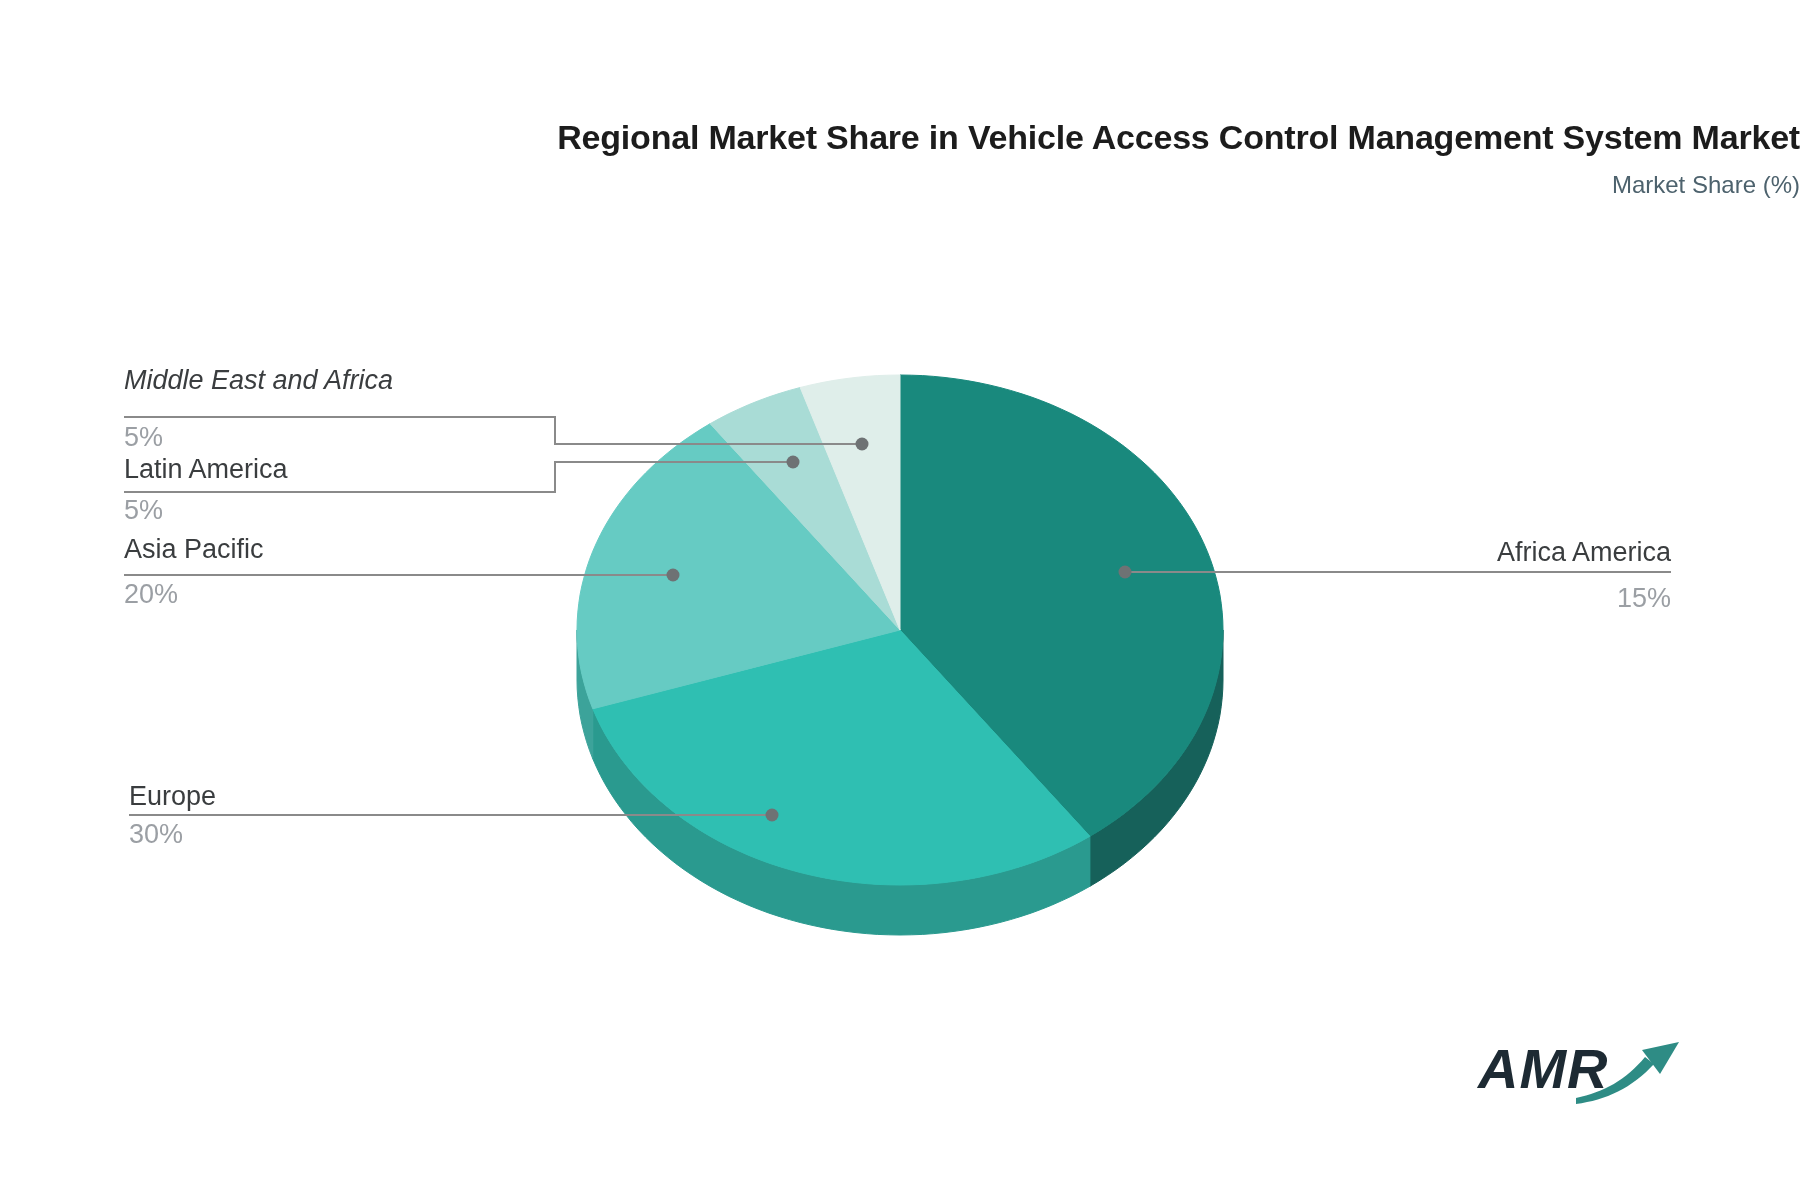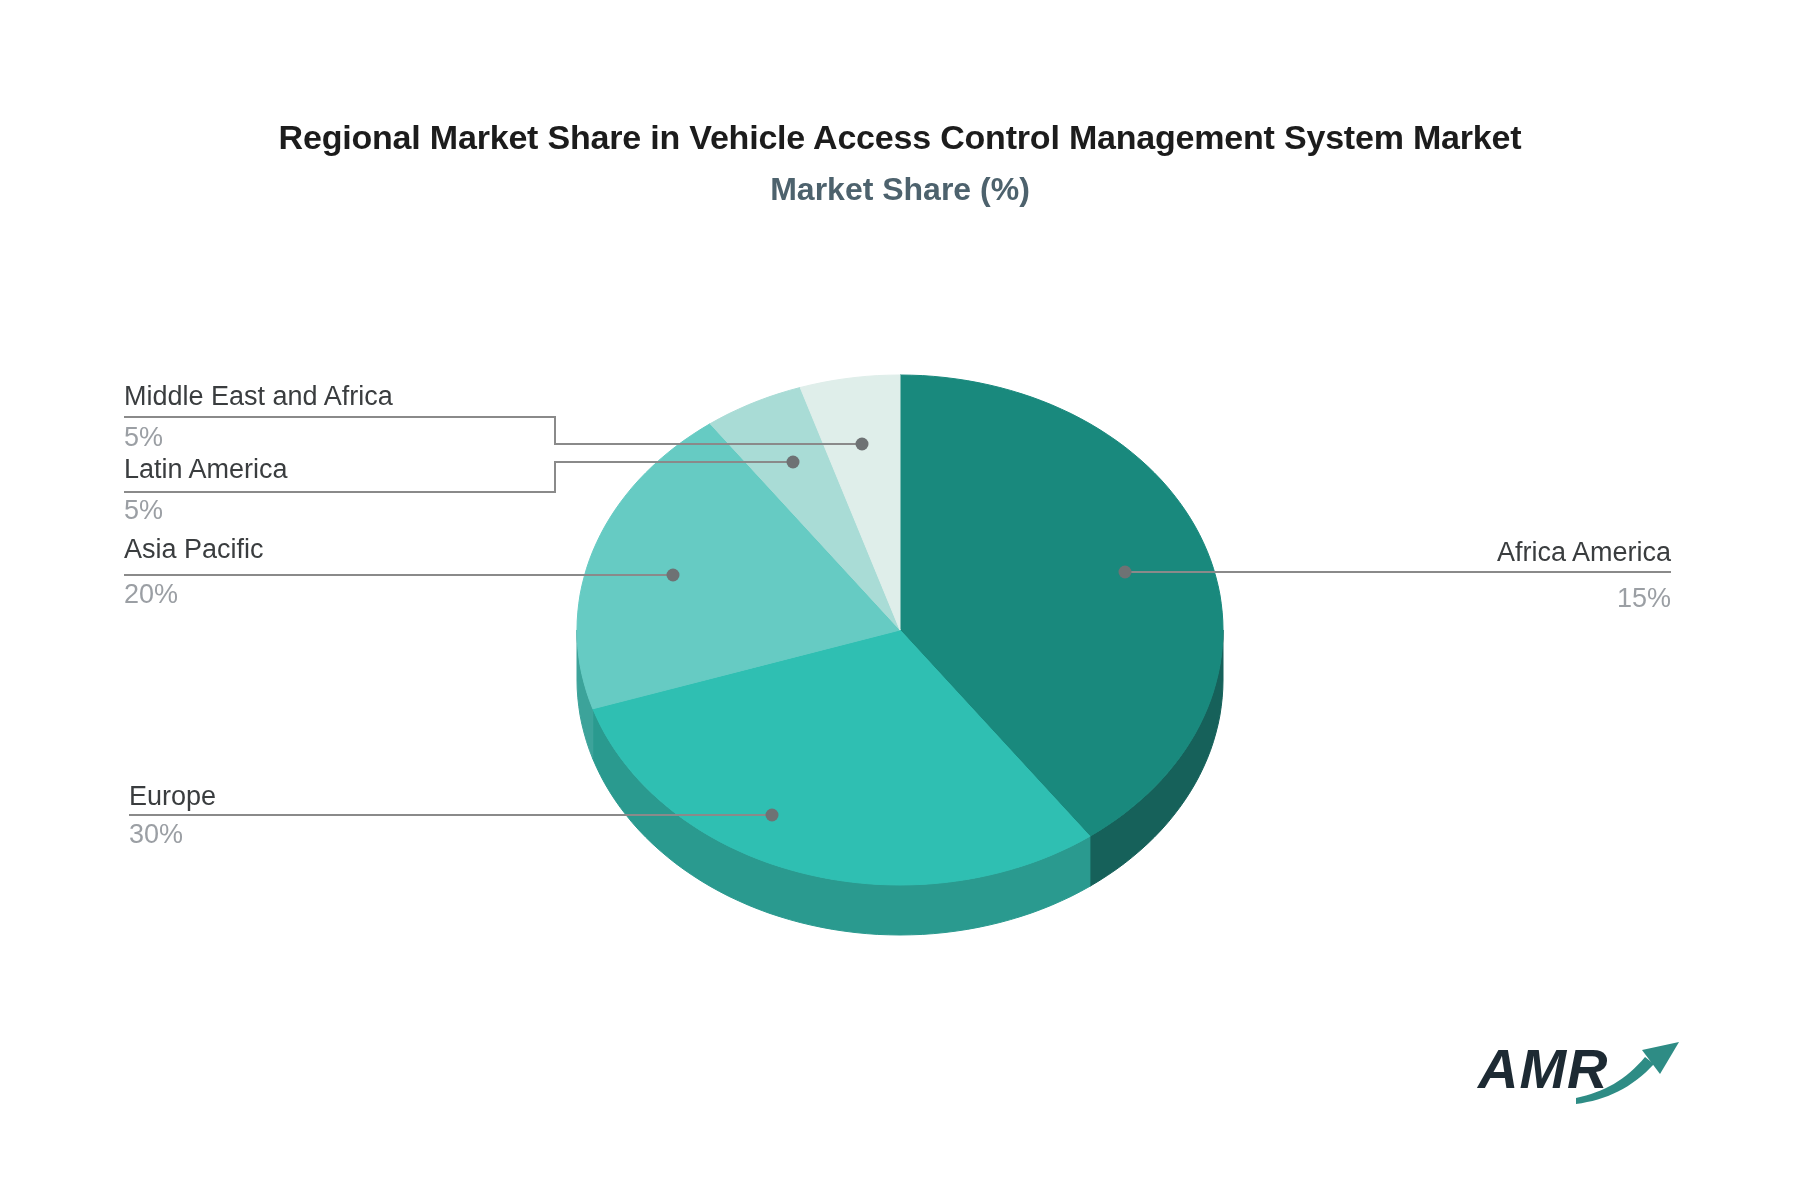--- a/index.html
+++ b/index.html
@@ -1,25 +1,25 @@
 <!DOCTYPE html>
 <html><head>
 <meta charset="utf-8">
 <style>
   html,body{margin:0;padding:0;background:#ffffff;}
   body{
     width:1800px;height:1196px;position:relative;overflow:hidden;
     font-family:"Liberation Sans","DejaVu Sans",sans-serif;
   }
-  .chart-header{position:absolute;left:0;top:118px;width:1800px;text-align:center;}
+  .chart-header{position:absolute;left:0;top:118px;width:1800px;text-align:right;}
   .chart-title{
     margin:0;font-size:34px;font-weight:700;color:#1c1c1c;letter-spacing:-0.2px;
   }
   .chart-subtitle{
-    margin:14px 0 0 0;font-size:32px;font-weight:700;color:#4d626d;
+    margin:14px 0 0 0;font-size:24px;font-weight:400;color:#4d626d;
   }
   #pie-svg{position:absolute;left:0;top:0;}
   .slice-label{position:absolute;white-space:nowrap;line-height:1;}
   .slice-label .name{font-size:27px;color:#3a3d3f;}
   .slice-label .pct{font-size:27px;color:#9b9fa4;}
   .label-right{text-align:right;}
   .amr-logo{position:absolute;left:1478px;top:1036px;width:190px;height:80px;font-style:italic;}
   .amr-logo .logo-text{
     position:absolute;left:0;top:0;font-size:56px;font-weight:800;color:#1d2a33;letter-spacing:1px;
   }
@@ -75,21 +75,21 @@
   <div class="pct">20%</div>
 </div>
 
 <div class="slice-label" style="left:124px;top:456px;">
   <div class="name">Latin America</div>
 </div>
 <div class="slice-label" style="left:124px;top:497px;">
   <div class="pct">5%</div>
 </div>
 
-<div class="slice-label" style="left:124px;top:383px;">
+<div class="slice-label" style="left:124px;top:367px;font-style:italic;">
   <div class="name">Middle East and Africa</div>
 </div>
 <div class="slice-label" style="left:124px;top:424px;">
   <div class="pct">5%</div>
 </div>
 
 <div class="amr-logo">
   <span class="logo-text">AMR</span>
   <svg width="105" height="72" viewBox="0 0 105 72">
     <path d="M0,64 C30,60 56,48 78,24 L69,17 C50,40 28,52 0,58 Z" fill="#2E8C85"></path>

